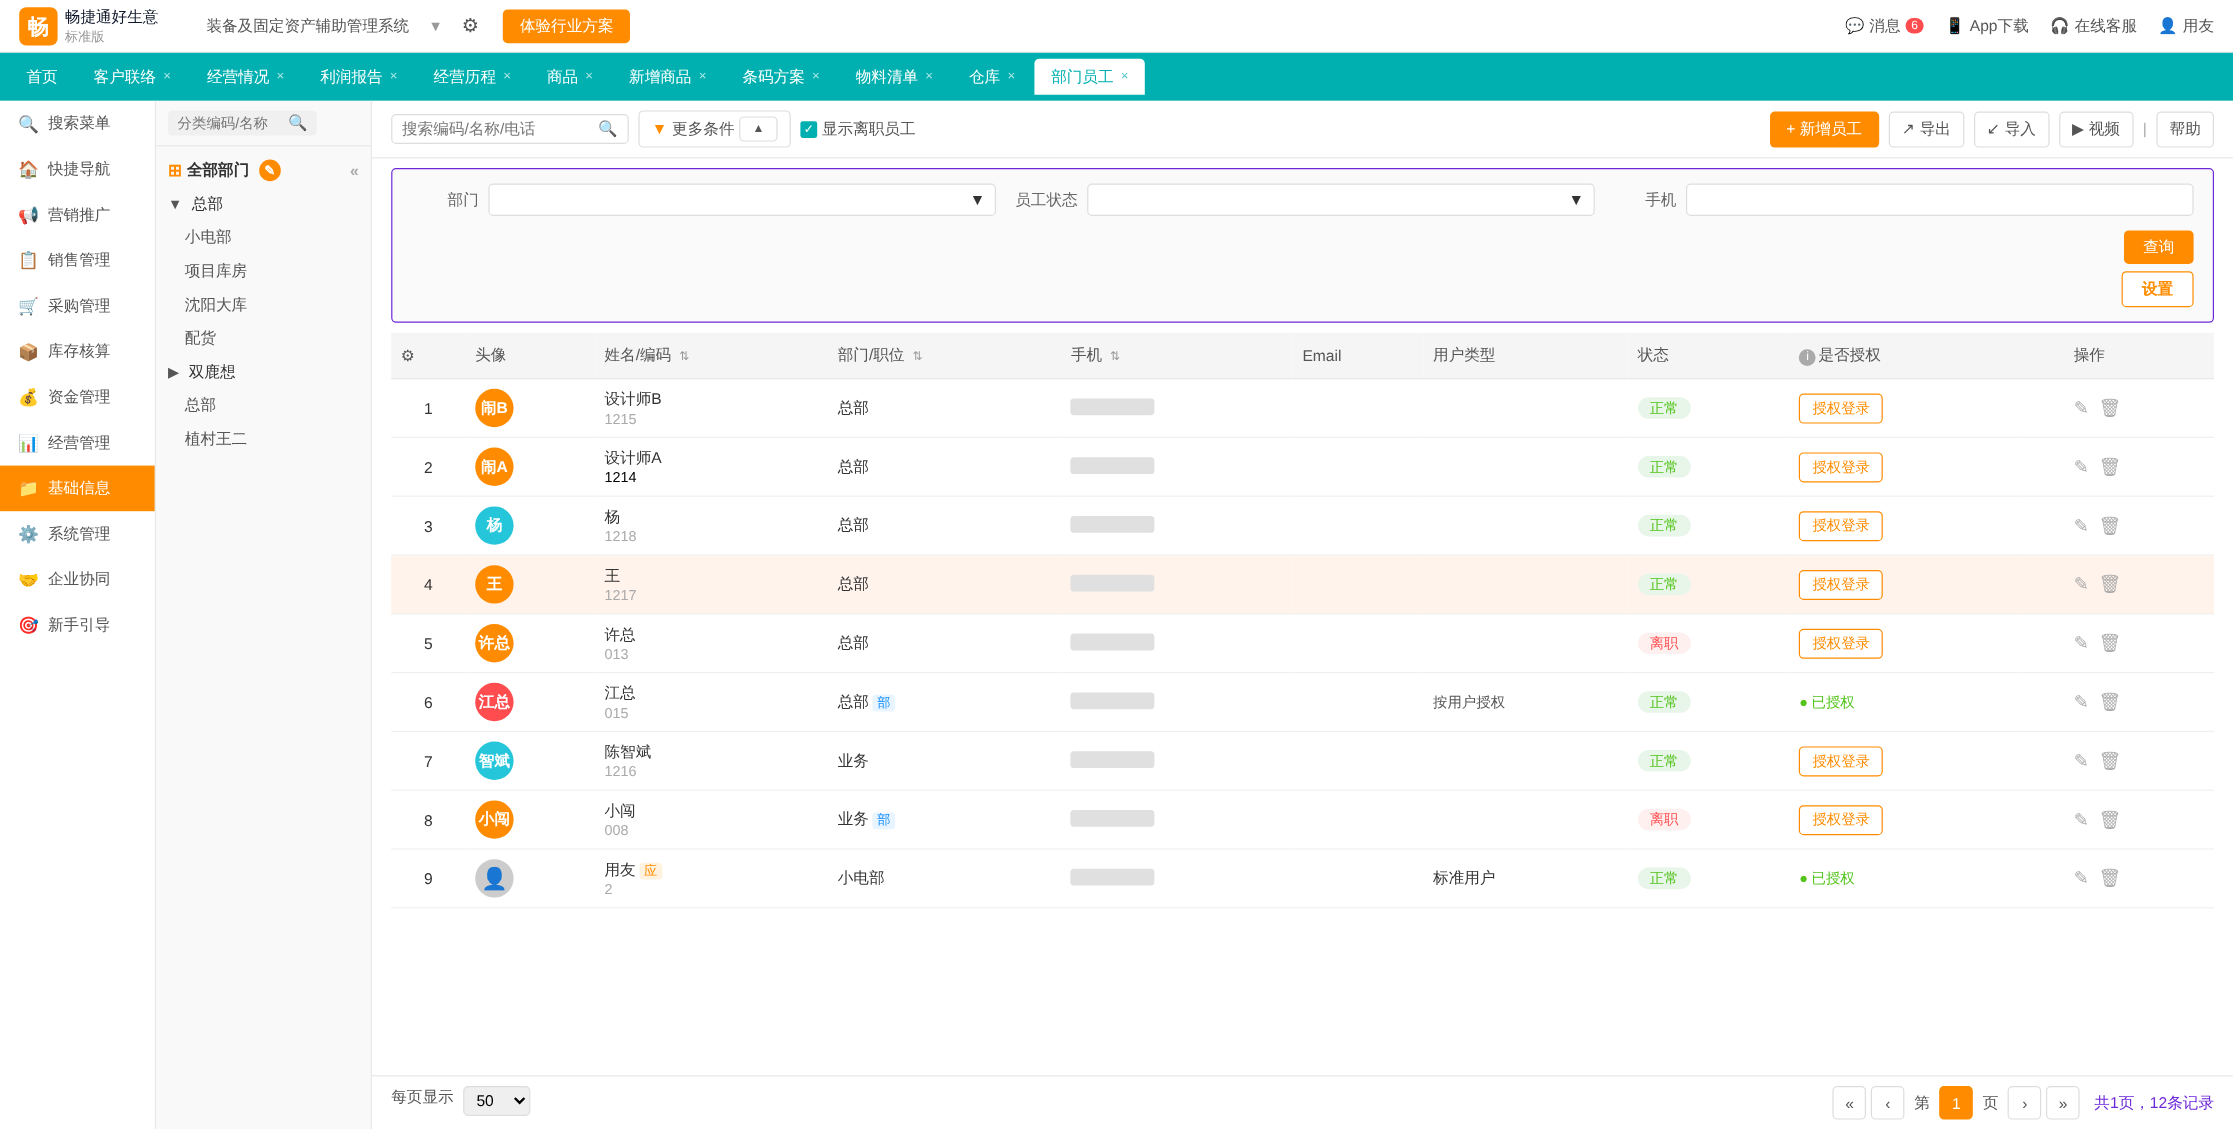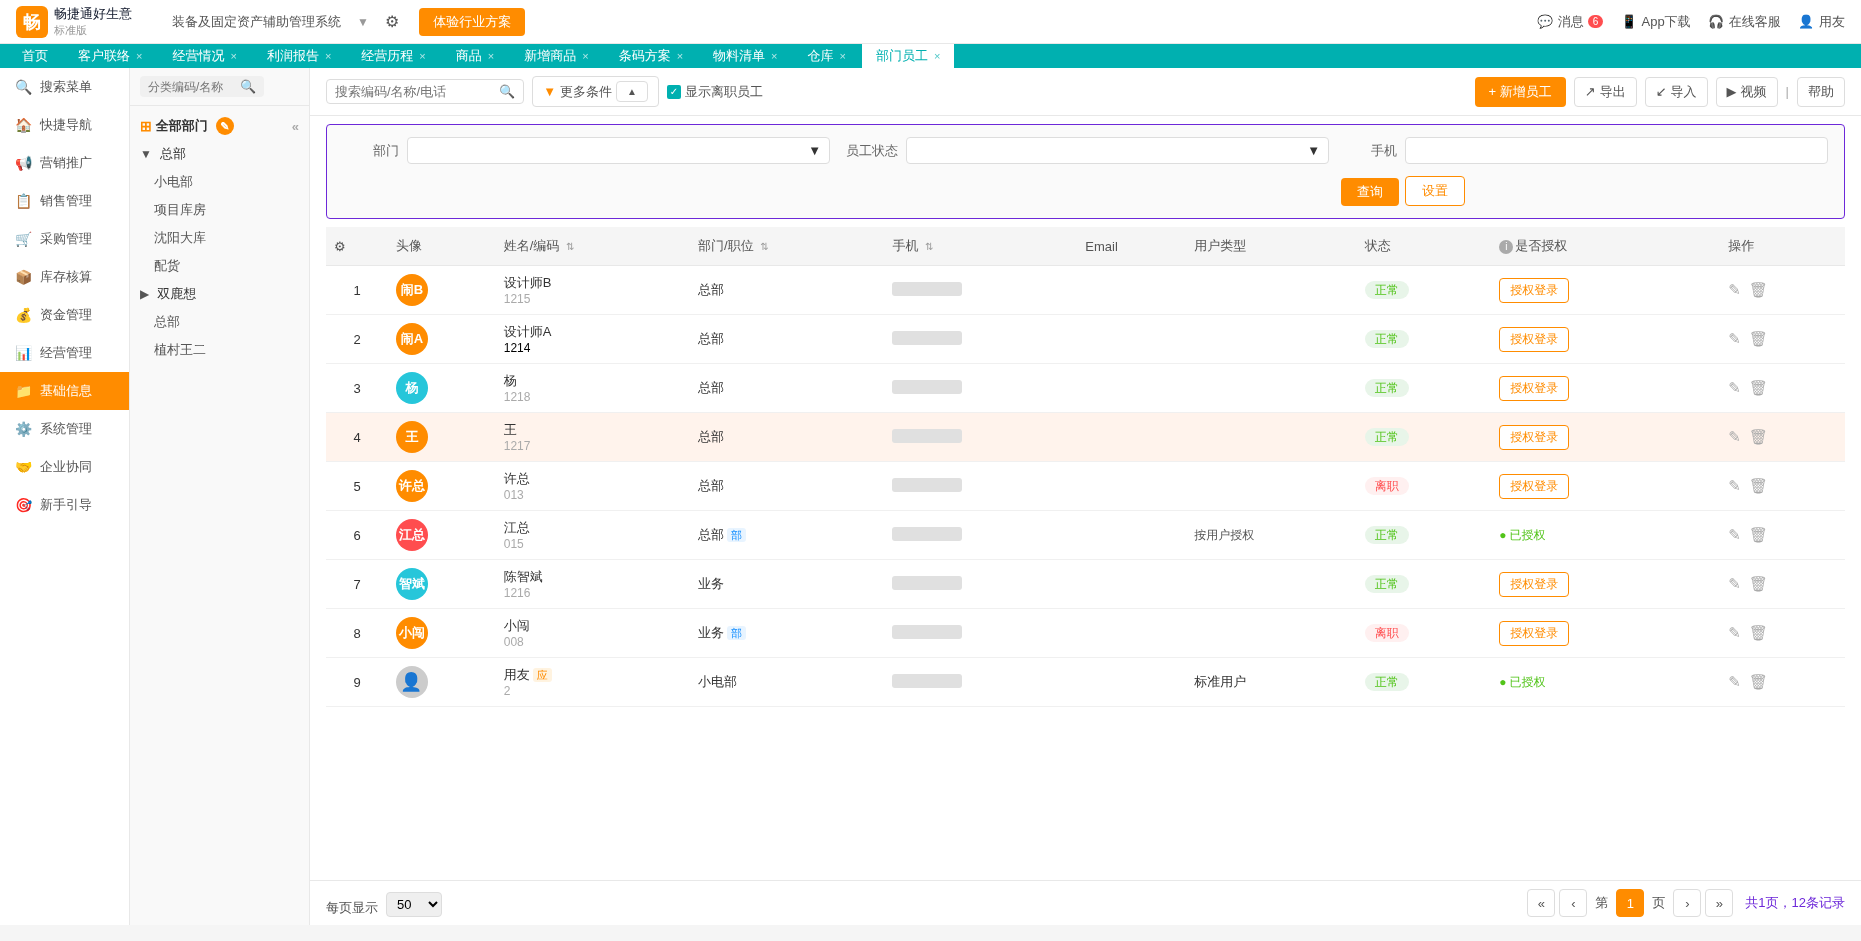--- a/index.html
+++ b/index.html
@@ -7,21 +7,21 @@
 
     
     .top-bar { display: flex; align-items: center; height: 44px; background: #fff; border-bottom: 1px solid #e8e8e8; padding: 0 16px; gap: 12px; }
     .logo-area { display: flex; align-items: center; gap: 6px; min-width: 140px; }
     .logo-icon { width: 32px; height: 32px; background: #ff8c00; border-radius: 6px; display: flex; align-items: center; justify-content: center; color: #fff; font-size: 18px; font-weight: bold; }
     .top-action { display: flex; align-items: center; gap: 4px; cursor: pointer; color: #555; font-size: 13px; }
     .badge { background: #ff4d4f; color: #fff; border-radius: 10px; font-size: 10px; padding: 1px 5px; }
     .trial-btn { background: #ff8c00; color: #fff; border: none; border-radius: 4px; padding: 5px 14px; cursor: pointer; font-size: 13px; }
 
     
-    .nav-tabs { display: flex; align-items: center; background: #00b0b0; height: 24px; padding: 0 8px; gap: 2px; overflow-x: auto; }
+    .nav-tabs { display: flex; align-items: center; background: #00b0b0; height: 40px; padding: 0 8px; gap: 2px; overflow-x: auto; }
     .nav-tab { padding: 6px 14px; color: #fff; cursor: pointer; border-radius: 4px 4px 0 0; font-size: 13px; white-space: nowrap; display: flex; align-items: center; gap: 4px; }
     .nav-tab.active { background: #fff; color: #00b0b0; border-radius: 4px 4px 0 0; }
     .nav-tab .close-x { font-size: 11px; opacity: 0.7; margin-left: 2px; }
 
     
     .main-layout { display: flex; height: calc(100vh - 84px); }
 
     
     .sidebar { width: 130px; background: #fff; border-right: 1px solid #e8e8e8; flex-shrink: 0; overflow-y: auto; }
     .sidebar-item { display: flex; align-items: center; gap: 8px; padding: 10px 16px; cursor: pointer; color: #555; font-size: 13px; }
@@ -51,21 +51,21 @@
     .btn-add { background: #ff8c00; color: #fff; border: none; border-radius: 4px; padding: 6px 14px; cursor: pointer; font-size: 13px; display: flex; align-items: center; gap: 4px; }
     .btn-outline { background: #fff; color: #555; border: 1px solid #ddd; border-radius: 4px; padding: 5px 10px; cursor: pointer; font-size: 13px; display: flex; align-items: center; gap: 4px; }
 
     
     .filter-panel { background: #fafafa; border: 1px solid #6d28d9; border-radius: 4px; margin: 8px 16px; padding: 12px 16px; display: grid; grid-template-columns: 1fr 1fr 1fr; gap: 12px; position: relative; }
     .filter-row { display: flex; align-items: center; gap: 8px; }
     .filter-label { font-size: 13px; color: #666; min-width: 56px; text-align: right; }
     .filter-select { flex: 1; border: 1px solid #ddd; border-radius: 4px; padding: 5px 8px; background: #fff; font-size: 13px; display: flex; align-items: center; justify-content: space-between; cursor: pointer; }
     .filter-input { flex: 1; border: 1px solid #ddd; border-radius: 4px; padding: 5px 8px; background: #fff; font-size: 13px; }
     .btn-search { background: #ff8c00; color: #fff; border: none; border-radius: 4px; padding: 5px 16px; cursor: pointer; font-size: 13px; }
-    .btn-set { background: #fff; color: #ff8c00; border: 1px solid #ff8c00; border-radius: 4px; padding: 5px 16px; cursor: pointer; font-size: 13px; }
+    .btn-set { background: #fff; color: #ff8c00; border: 1px solid #ff8c00; border-radius: 4px; padding: 5px 16px; cursor: pointer; font-size: 13px; font-weight: bold; }
 
     
     .table-wrapper { flex: 1; overflow: auto; padding: 0 16px; }
     table { width: 100%; border-collapse: collapse; font-size: 13px; }
     thead tr { background: #f5f5f5; }
     thead th { padding: 10px 8px; text-align: left; border-bottom: 1px solid #e8e8e8; color: #555; font-weight: normal; white-space: nowrap; }
     tbody tr { border-bottom: 1px solid #f0f0f0; }
     tbody tr.highlighted { background: #fff3ec; }
     tbody td { padding: 8px 8px; vertical-align: middle; }
     .avatar { width: 32px; height: 32px; border-radius: 50%; display: flex; align-items: center; justify-content: center; color: #fff; font-size: 13px; font-weight: bold; flex-shrink: 0; }
@@ -76,21 +76,21 @@
     .status-resigned { background: #fff0f0; color: #ff4d4f; border-radius: 10px; padding: 2px 10px; font-size: 12px; }
     .btn-auth { background: #fff; color: #ff8c00; border: 1px solid #ff8c00; border-radius: 4px; padding: 3px 10px; cursor: pointer; font-size: 12px; }
     .already-auth { color: #52c41a; font-size: 12px; }
     .phone-blur { background: #e0e0e0; border-radius: 3px; height: 14px; width: 70px; display: inline-block; }
     .action-icons { display: flex; align-items: center; gap: 8px; color: #aaa; }
     .action-icon { cursor: pointer; color: #aaa; font-size: 15px; }
     .sort-icon { font-size: 10px; color: #999; margin-left: 3px; }
     .info-icon { width: 14px; height: 14px; border-radius: 50%; background: #aaa; color: #fff; font-size: 10px; display: inline-flex; align-items: center; justify-content: center; margin-right: 2px; }
 
     
-    .table-footer { display: flex; align-items: flex-end; padding: 8px 16px; border-top: 1px solid #e8e8e8; background: #fff; gap: 8px; }
+    .table-footer { display: flex; align-items: flex-start; padding: 8px 16px; border-top: 1px solid #e8e8e8; background: #fff; gap: 8px; }
     .page-size-label { color: #555; font-size: 13px; }
     .page-size-select { border: 1px solid #ddd; border-radius: 4px; padding: 3px 6px; font-size: 13px; }
     .pagination { display: flex; align-items: center; gap: 4px; margin-left: auto; }
     .page-btn { width: 28px; height: 28px; border: 1px solid #ddd; border-radius: 4px; display: flex; align-items: center; justify-content: center; cursor: pointer; color: #555; font-size: 13px; background: #fff; }
     .page-btn.active { background: #ff8c00; color: #fff; border-color: #ff8c00; }
     .total-info { color: #6d28d9; font-size: 13px; margin-left: 8px; }
     .dot-already { color: #52c41a; margin-right: 3px; }
   </style>
 </head>
 <body>
@@ -275,21 +275,21 @@
         <span class="filter-label">员工状态</span>
         <div class="filter-select" style="min-width:180px;">
           <span></span>
           <span>▼</span>
         </div>
       </div>
       <div class="filter-row">
         <span class="filter-label">手机</span>
         <input class="filter-input" type="text" style="min-width: 200px;">
       </div>
-      <div style="grid-column:3;display:flex;flex-direction:row;gap:6px;align-items:flex-end;">
+      <div style="grid-column:3;display:flex;flex-direction:column;gap:6px;align-items:flex-end;">
         <button class="btn-search">查询</button>
         <button class="btn-set">设置</button>
       </div>
     </div>
 
     <div class="table-wrapper">
       <table>
         <thead>
           <tr>
             <th><span>⚙</span></th>

